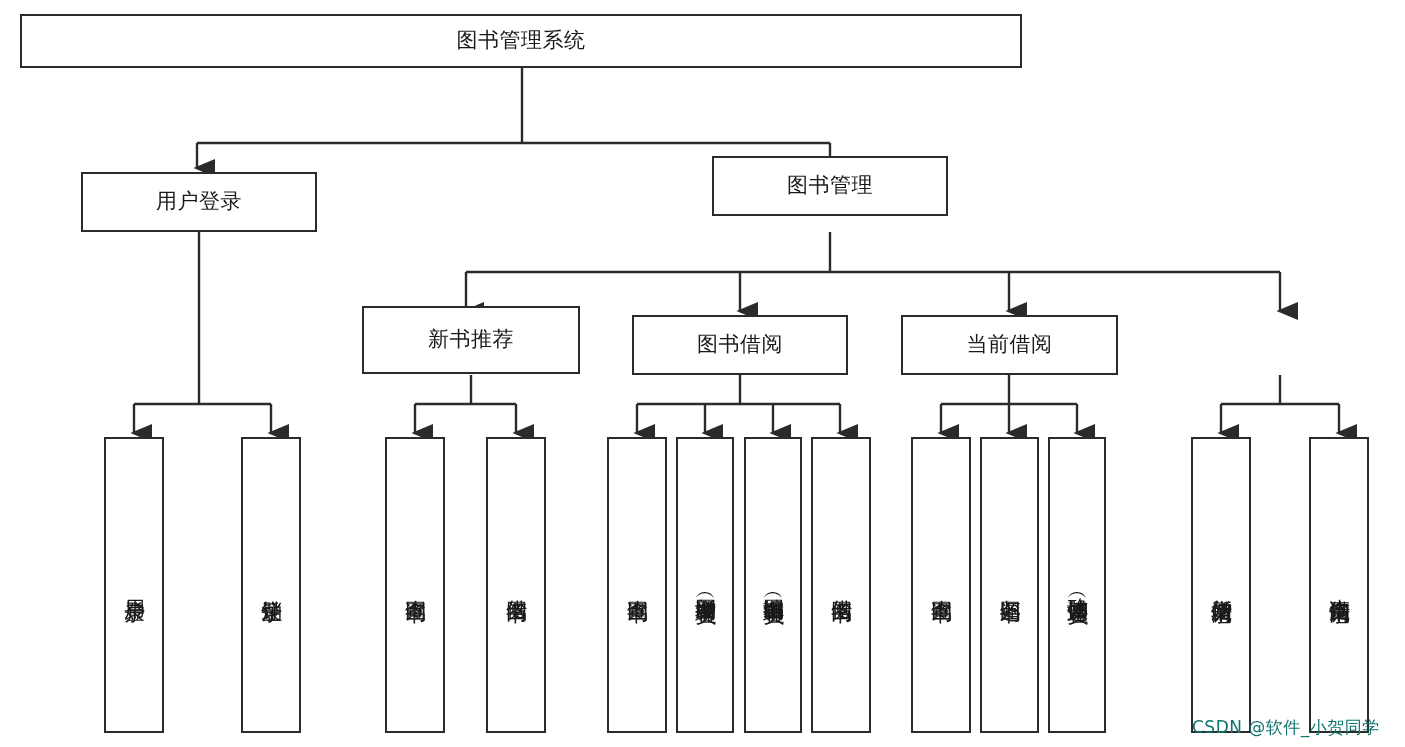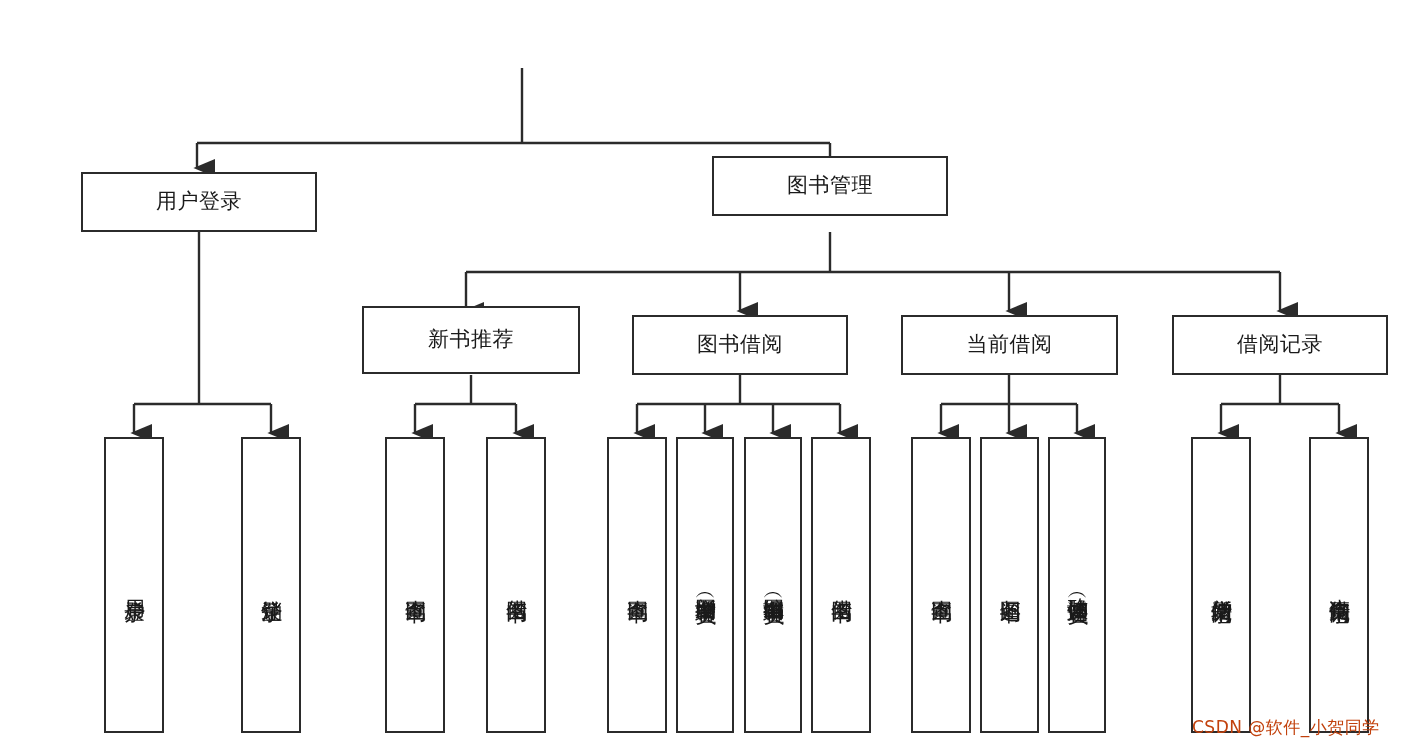--- a/index.html
+++ b/index.html
@@ -50,21 +50,21 @@
     text-orientation: upright;
     font-size: 21px;
     line-height: 1.32;
     letter-spacing: 1px;
     white-space: nowrap;
     display: block;
   }
   .watermark {
     position: absolute;
     font-size: 17px;
-    color: #c2410c;
+    color: #0f766e;
     white-space: nowrap;
     letter-spacing: 0.5px;
     font-family: "DejaVu Sans", "Liberation Sans", sans-serif;
   }
 </style>
 </head>
 <body>
 
 <div id="canvas">
 
@@ -111,39 +111,39 @@
       <path d="M 1009 404 L 1009 433" marker-end="url(#arrow)"></path>
       <path d="M 1077 404 L 1077 433" marker-end="url(#arrow)"></path>
 
       <path d="M 1280 375 L 1280 404"></path>
       <path d="M 1221 404 L 1339 404"></path>
       <path d="M 1221 404 L 1221 433" marker-end="url(#arrow)"></path>
       <path d="M 1339 404 L 1339 433" marker-end="url(#arrow)"></path>
     </g>
   </svg>
 
+  <div class="node h" style="left:20px; top:14px; width:1002px; height:54px;">
+    <span>图书管理系统</span>
+  </div>
 
   <div class="node h" style="left:81px; top:172px; width:236px; height:60px;">
     <span>用户登录</span>
   </div>
   <div class="node h" style="left:712px; top:156px; width:236px; height:60px;">
     <span>图书管理</span>
   </div>
 
   <div class="node h" style="left:362px; top:306px; width:218px; height:68px;">
     <span>新书推荐</span>
   </div>
   <div class="node h" style="left:632px; top:315px; width:216px; height:60px;">
     <span>图书借阅</span>
   </div>
   <div class="node h" style="left:901px; top:315px; width:217px; height:60px;text-align:center;">
     <span>当前借阅</span>
-  </div>
-  <div class="node h" style="left:1172px; top:315px; width:216px; height:60px;">
-    <span>借阅记录</span>
   </div>
 
   <div class="node v" style="left:104px; top:437px; width:60px; height:296px;">
     <span class="vtext">用户登录</span>
   </div>
   <div class="node v" style="left:241px; top:437px; width:60px; height:296px;">
     <span class="vtext">注销登录</span>
   </div>
 
   <div class="node v" style="left:385px; top:437px; width:60px; height:296px;">

